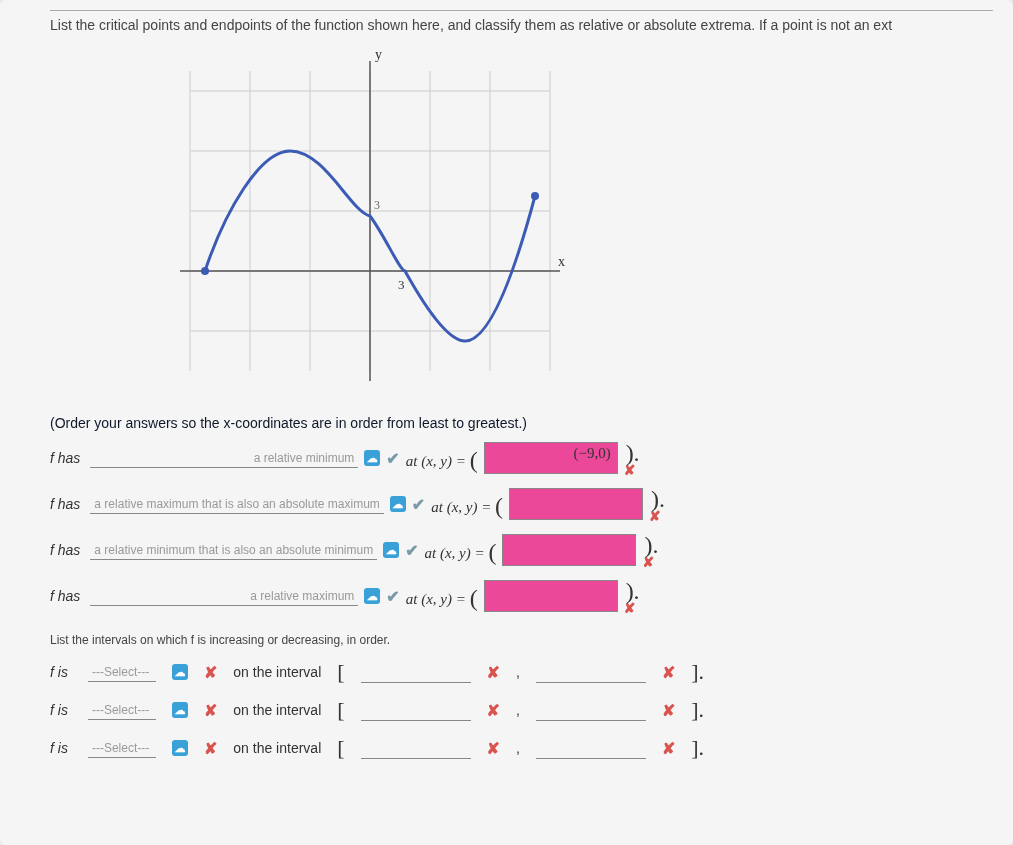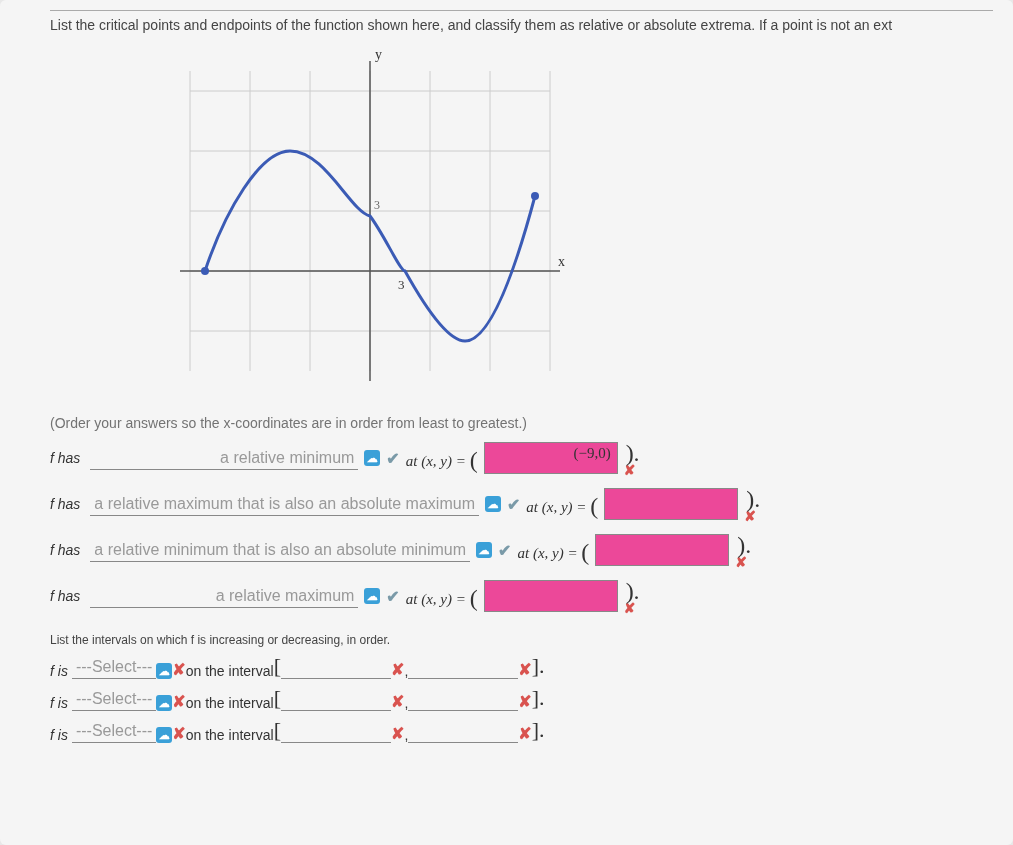--- a/index.html
+++ b/index.html
@@ -29,41 +29,41 @@
     margin-bottom: 8px;
     white-space: nowrap;
     overflow: hidden;
   }
   .graph-wrap {
     width: 420px;
     margin: 0 0 0 100px;
   }
   .instruction {
     font-size: 14px;
-    color: #737373;
+    color: #0f172a;
     margin-top: 10px;
   }
   .rowline {
     display: flex;
     align-items: center;
     font-size: 14px;
     margin: 8px 0;
     gap: 6px;
     text-align: right;
   }
   .fhas {
     font-style: italic;
     margin-right: 4px;
   }
   .select-slot {
     display: inline-block;
     min-width: 260px;
     border-bottom: 1px solid #888;
     color: #999;
-    font-size: 16px;
+    font-size: 12px;
     padding: 2px 4px;
   }
   .select-slot.short { min-width: 60px; }
   .badge {
     display: inline-flex;
     align-items: center;
     justify-content: center;
     width: 16px;
     height: 16px;
     border-radius: 3px;
@@ -97,24 +97,24 @@
   }
   .inputbox.wide { min-width: 120px; }
   .close-paren-dot { font-family:'Times New Roman', serif; font-size:24px; position:relative; top:2px; margin-left:2px;}
   .section-head {
     font-size: 12px;
     color: #444;
     margin-top: 18px;
   }
   .interval-row {
     display: flex;
-    align-items: flex-end;
-    gap: 0;
-    font-size: 14px;
-    margin: 6px 0;
+    align-items: center;
+    gap: 16px;
+    font-size: 14px;
+    margin: 12px 0;
   }
   .interval-input {
     display:inline-block;
     min-width:110px;
     border-bottom:1px solid #888;
     height:20px;
   }
   .bracket { font-family:'Times New Roman', serif; font-size:22px; }
 </style>
 </head>

